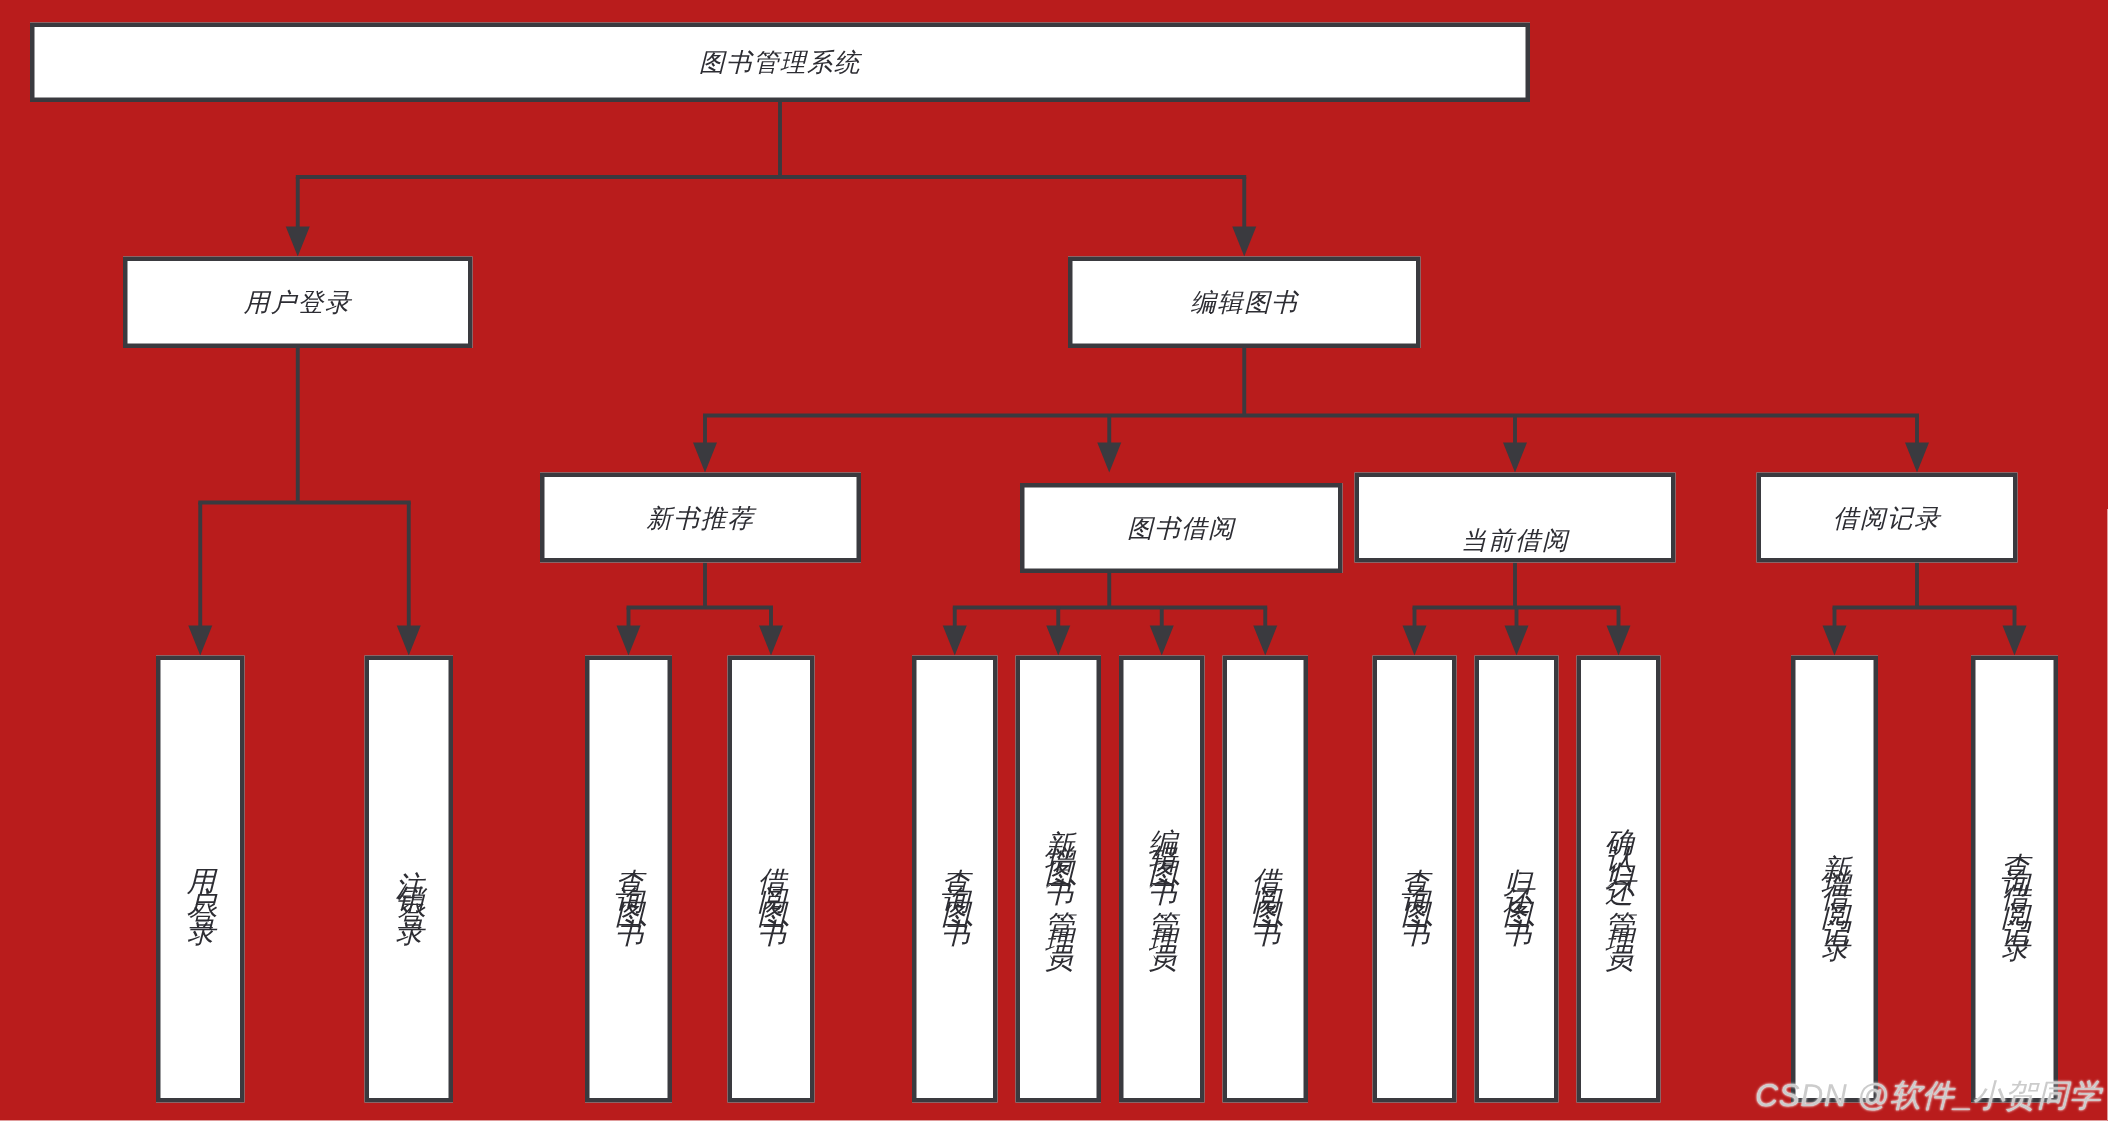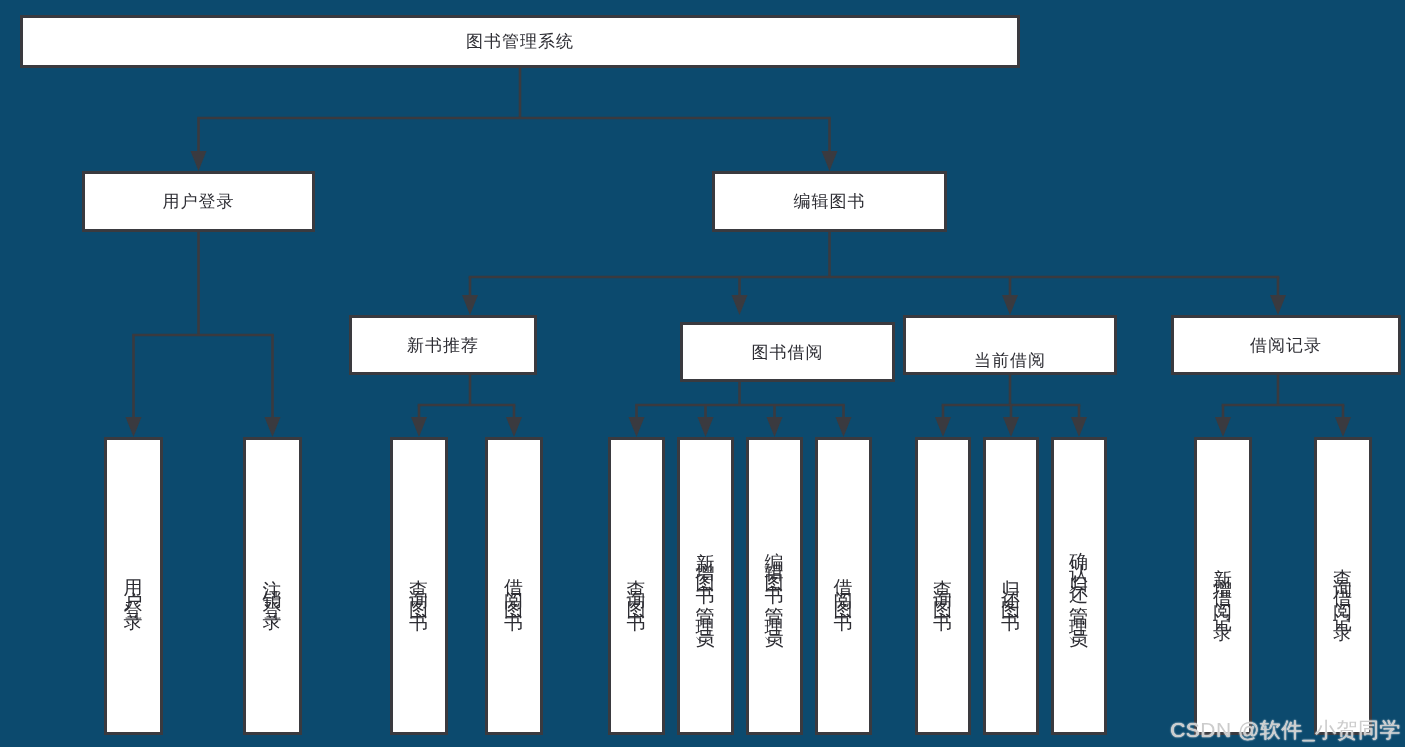--- a/index.html
+++ b/index.html
@@ -1,22 +1,23 @@
 <!DOCTYPE html>
 <html><head>
 <meta charset="utf-8">
 <style>
   html, body { margin: 0; padding: 0; background: #ffffff; }
   .canvas {
     position: relative;
     width: 1405px;
     height: 747px;
-    background: #0c4a6e;
+    background: #b91c1c;
     font-family: "Liberation Sans", "DejaVu Sans", sans-serif;
     overflow: hidden;
+    font-style: italic;
   }
   .wires { position: absolute; left: 0; top: 0; width: 1405px; height: 747px; }
   .box {
     position: absolute;
     border: 3px solid #3a3a3f;
     background: #ffffff;
     box-sizing: border-box;
     display: flex;
     align-items: center;
     justify-content: center;
@@ -118,30 +119,30 @@
     <span>图书管理系统</span>
   </div>
 
   <div class="box h" style="left:82px; top:171px; width:233px; height:61px;">
     <span>用户登录</span>
   </div>
   <div class="box h" style="left:712px; top:171px; width:235px; height:61px;">
     <span>编辑图书</span>
   </div>
 
-  <div class="box h" style="left:349px; top:315px; width:188px; height:60px;">
+  <div class="box h" style="left:360px; top:315px; width:214px; height:60px;">
     <span>新书推荐</span>
   </div>
   <div class="box h" style="left:632px; top:322px; width:215px; height:60px;margin-left:48px;">
     <span>图书借阅</span>
   </div>
   <div class="box h" style="left:903px; top:315px; width:214px; height:60px;align-items:flex-end;">
     <span>当前借阅</span>
   </div>
-  <div class="box h" style="left:1171px; top:315px; width:230px; height:60px;">
+  <div class="box h" style="left:1171px; top:315px; width:174px; height:60px;">
     <span>借阅记录</span>
   </div>
 
   <div class="box v" style="left:104px; top:437px; width:59px; height:298px;">
     <span>用户登录</span>
   </div>
   <div class="box v" style="left:243px; top:437px; width:59px; height:298px;">
     <span>注销登录</span>
   </div>
 

